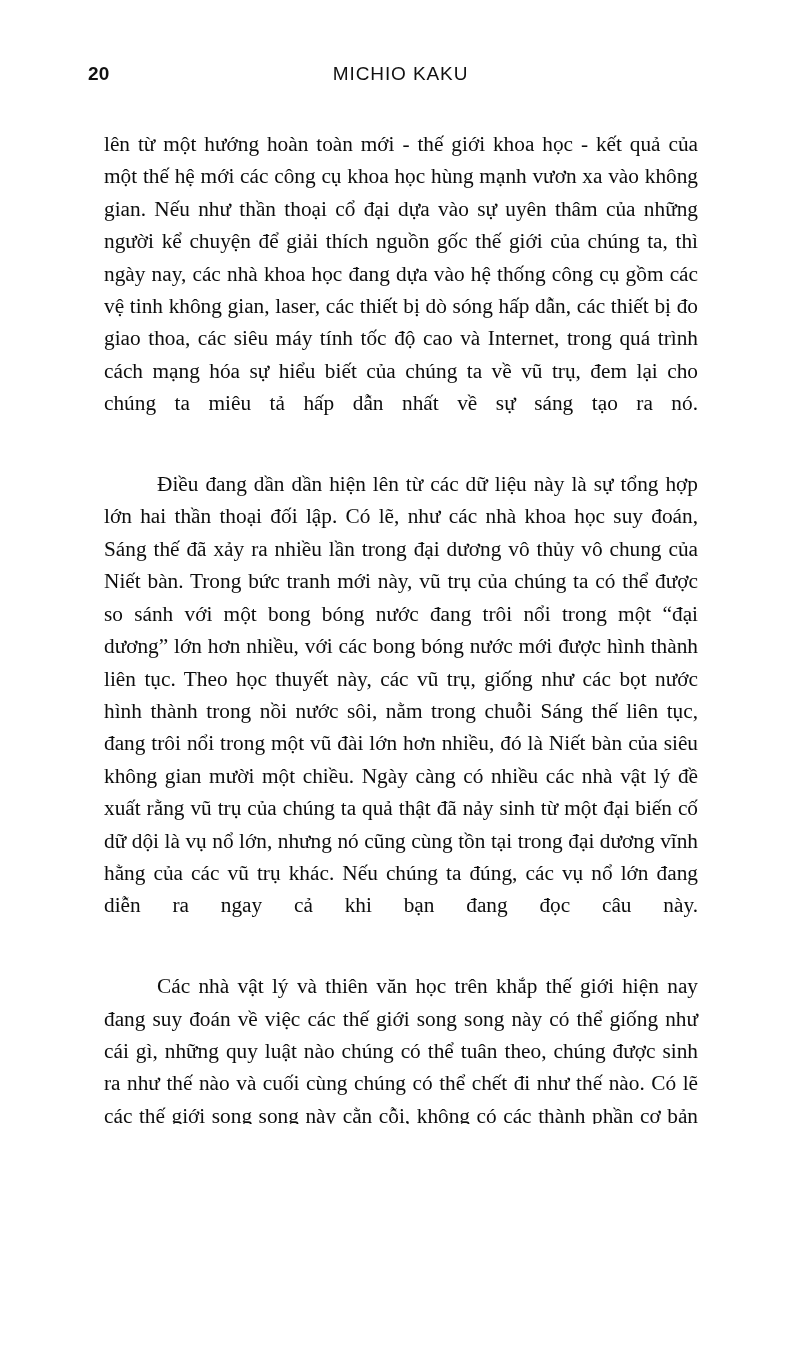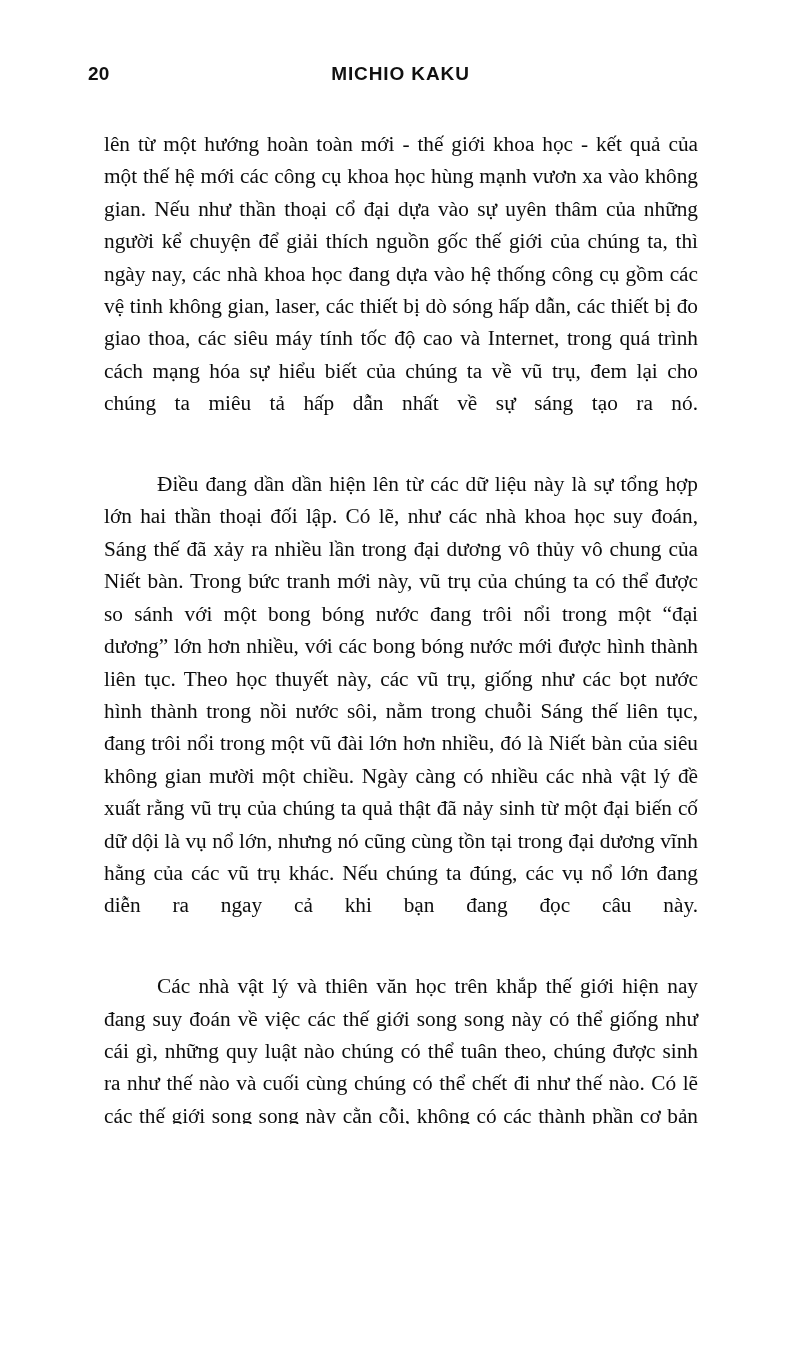--- a/index.html
+++ b/index.html
@@ -38,21 +38,21 @@
     letter-spacing: 0.2px;
   }
   .book-author {
     position: absolute;
     left: 0;
     right: 0;
     top: 0;
     text-align: center;
     font-family: "Liberation Sans", "DejaVu Sans", sans-serif;
     font-size: 19px;
-    font-weight: 700;
+    font-weight: 400;
     line-height: 28px;
     letter-spacing: 0.9px;
     color: #111111;
   }
 
   
   .text-block {
     position: absolute;
     left: 88px;
     top: 112px;

